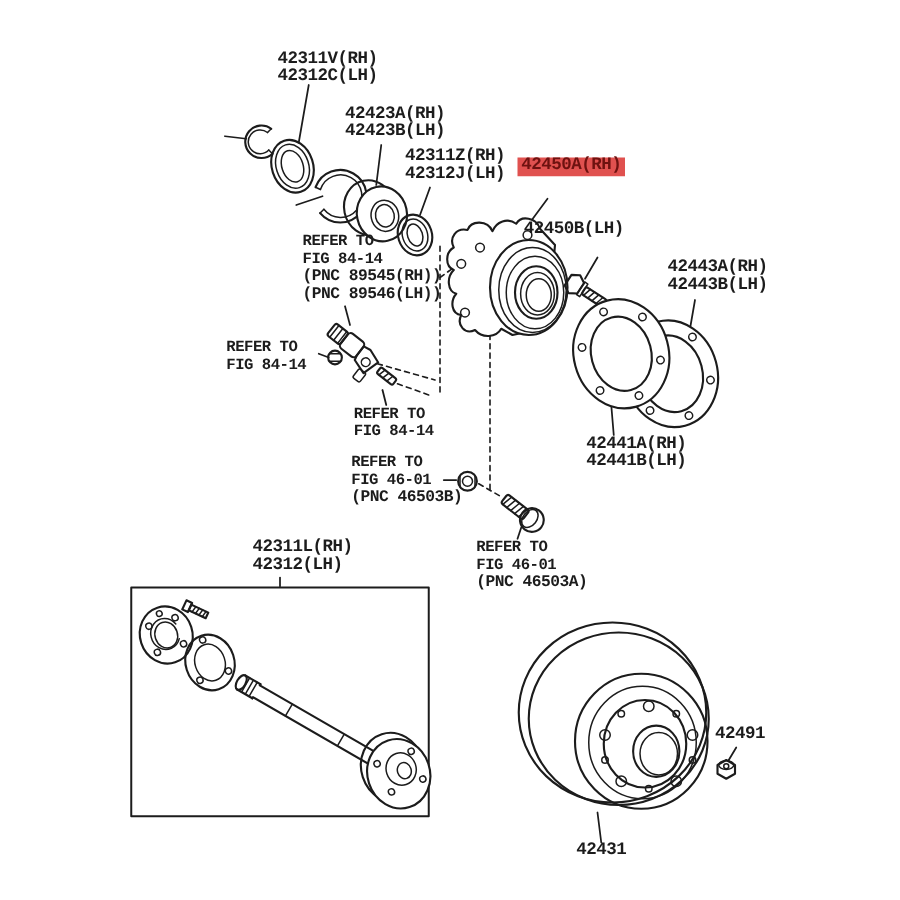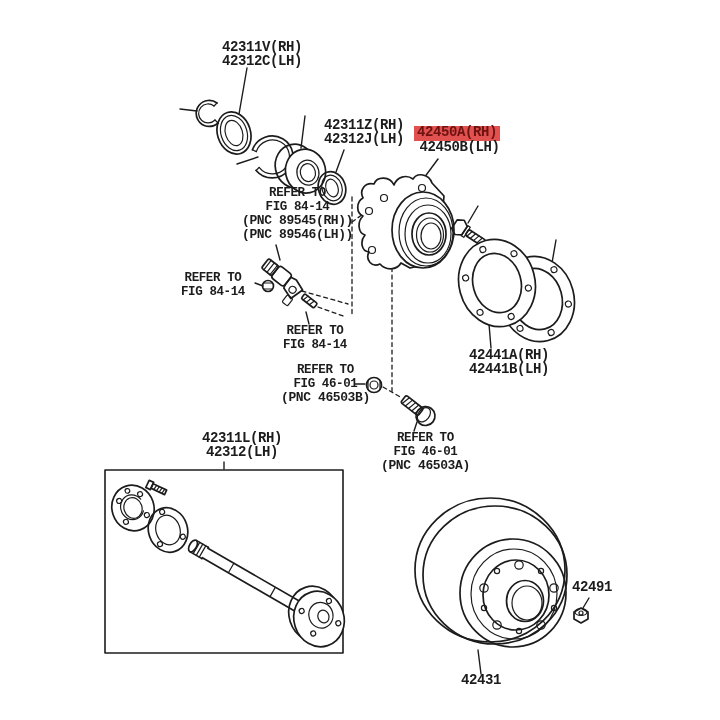--- a/index.html
+++ b/index.html
@@ -1,31 +1,31 @@
 <!DOCTYPE html>
 <html style="--ink: #1c1c1c; --hl-bg: #e0514f; --hl-tx: #6e1210; --bg: #ffffff;"><head>
 <meta charset="utf-8">
 <style>
   :root { --ink:#1c1c1c; --hl-bg:#e0514f; --hl-tx:#6e1210; --bg:#ffffff; }
   html,body { margin:0; padding:0; background:var(--bg); }
   .stage { position:relative; width:720px; height:720px; background:var(--bg); overflow:hidden;
-           font-family:"Liberation Mono","DejaVu Sans Mono",monospace;text-align:center; }
+           font-family:"Liberation Mono","DejaVu Sans Mono",monospace; }
   #art { position:absolute; left:0; top:0; stroke:var(--ink); fill:none;
          stroke-width:1.7; stroke-linecap:round; stroke-linejoin:round; }
   .thin { stroke-width:1.2; }
   .ldr  { stroke-width:1.4; }
   .dash { stroke-width:1.3; stroke-dasharray:4 3.5; }
   .lbl { position:absolute; color:var(--ink); font-weight:bold; white-space:nowrap;
          line-height:13.5px; letter-spacing:-0.4px; }
   .parts { font-size:14px; }
   .note  { font-size:12.5px; }
   .note .pnc { font-size:13px; }
   .hl { display:inline-block; background:var(--hl-bg); color:var(--hl-tx);
         padding:0 3px 1px 3px; margin-left:-3px; }
-  .ind { padding-left:2px; }
+  .ind { padding-left:2px;margin-top:36px; }
 </style>
 </head>
 <body>
 
 <div class="stage">
 
   <svg id="art" width="720" height="720" viewBox="0 0 720 720">
 
     <g class="dash">
       <path d="M352,197 L352,316"></path>
@@ -249,33 +249,41 @@
       <circle class="thin" cx="581" cy="613" r="2"></circle>
     </g>
   </svg>
 
   <div class="lbl parts" style="left:222px;top:41px">
     <div>42311V(RH)</div>
     <div>42312C(LH)</div>
   </div>
 
 
+  <div class="lbl parts" style="left:276px;top:85px">
+    <div>42423A(RH)</div>
+    <div>42423B(LH)</div>
+  </div>
 
 
   <div class="lbl parts" style="left:324px;top:119px">
     <div>42311Z(RH)</div>
     <div>42312J(LH)</div>
   </div>
 
   <div class="lbl parts" style="left:417px;top:126px">
     <div><span class="hl">42450A(RH)</span></div>
     <div class="ind">42450B(LH)</div>
   </div>
 
 
+  <div class="lbl parts" style="left:534px;top:208px">
+    <div>42443A(RH)</div>
+    <div>42443B(LH)</div>
+  </div>
 
   <div class="lbl parts" style="left:469px;top:349px">
     <div>42441A(RH)</div>
     <div>42441B(LH)</div>
   </div>
 
   <div class="lbl parts" style="left:202px;top:432px">
     <div>42311L(RH)</div>
     <div>42312(LH)</div>
   </div>

